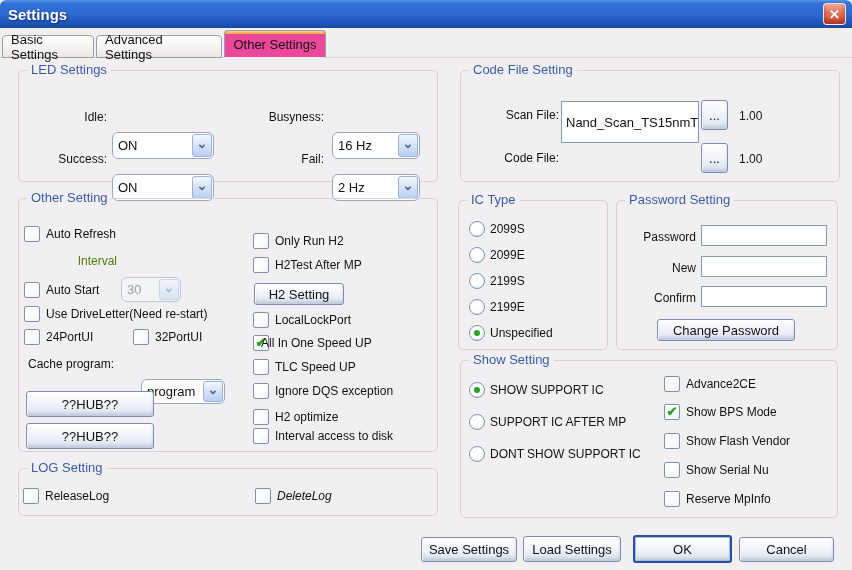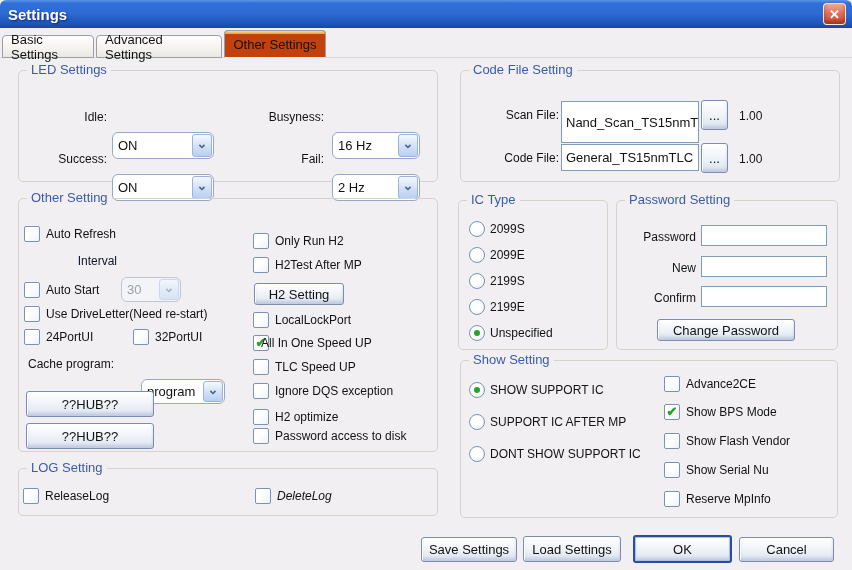--- a/index.html
+++ b/index.html
@@ -13,31 +13,31 @@
   .close-btn{width:21px;height:20px;border-radius:4px;border:1px solid rgba(255,255,255,.8);
     background:linear-gradient(180deg,#f3ab95 0%,#e2715a 45%,#ce4c33 100%);
     box-shadow:inset 0 -3px 4px rgba(110,15,0,.45);display:flex;align-items:center;justify-content:center;
     color:#fff;font-weight:bold;font-size:13px;margin-right:2px;}
   
   .tabstrip{position:absolute;left:0;top:28px;right:0;height:29px;border-bottom:1px solid #dad7d3;}
   .tab{position:absolute;bottom:-1px;height:23px;box-sizing:border-box;
     background:linear-gradient(180deg,#ffffff 0%,#f2f0ec 70%,#ebe8e3 100%);
     border:1px solid #98a0a5;border-radius:4px 4px 0 0;display:flex;align-items:center;justify-content:center;
     font-size:13px;padding:0 8px;}
-  .tab.active{height:28px;background:#c2410c;z-index:3;border-bottom:1px solid #f6f4f5;}
+  .tab.active{height:28px;background:#ec4899;z-index:3;border-bottom:1px solid #f6f4f5;}
   .tab.active::before{content:"";position:absolute;top:0;left:0;right:0;height:3px;
     border-radius:3px 3px 0 0;background:linear-gradient(180deg,#ffd592 0%,#f29f3d 100%);}
   
   .group{position:absolute;border:1px solid #d6d3cb;border-radius:5px;box-sizing:border-box;}
   .gcap{position:absolute;top:-9px;left:8px;background:#f1eff2;padding:0 4px;
     font-size:13px;color:#3a5ca8;white-space:nowrap;}
   
   .lbl{position:absolute;font-size:12px;white-space:nowrap;}
   .lbl.r{text-align:right;}
-  .lbl.dis{color:#0f172a;}
+  .lbl.dis{color:#4d7c0f;}
   .txt{position:absolute;background:#fff;border:1px solid #7f9db9;box-sizing:border-box;
     display:flex;align-items:center;padding:0 4px;font-size:13px;overflow:hidden;white-space:nowrap;}
   .combo{position:absolute;background:#fff;border:1px solid #97a8c6;box-sizing:border-box;
     display:flex;align-items:stretch;border-radius:6px;margin-top:28px;}
   .combo .val{flex:1;display:flex;align-items:center;padding:0 5px;font-size:13px;overflow:hidden;white-space:nowrap;}
   .cbtn{width:18px;margin:1px;border-radius:3px;border:1px solid #9db2d8;
     background:linear-gradient(180deg,#f4f9ff 0%,#d8e4f8 45%,#b9cff2 100%);
     display:flex;align-items:center;justify-content:center;}
   .chev{color:#4f678f;font-size:13px;font-weight:bold;line-height:1;margin-top:-4px;}
   .combo.disabled{background:#f2f4f8;border-color:#bcc6d6;}
@@ -109,23 +109,20 @@
 
   <div class="group" style="left:460px;top:70px;width:380px;height:112px;">
     <span class="gcap">Code File Setting</span>
     <span class="lbl r" style="left:20px;top:37px;width:78px;">Scan File:</span>
     <div class="txt" style="left:100px;top:30px;width:138px;height:42px;">
       <span>Nand_Scan_TS15nmT</span>
     </div>
     <div class="xp-btn" style="left:240px;top:29px;width:27px;height:30px;">...</div>
     <span class="lbl" style="left:278px;top:38px;">1.00</span>
     <span class="lbl r" style="left:20px;top:80px;width:78px;">Code File:</span>
-    <div class="txt" style="left:100px;top:73px;width:138px;height:27px;">
-      <span>General_TS15nmTLC</span>
-    </div>
     <div class="xp-btn" style="left:240px;top:72px;width:27px;height:30px;">...</div>
     <span class="lbl" style="left:278px;top:81px;">1.00</span>
   </div>
 
   <div class="group" style="left:18px;top:198px;width:420px;height:254px;">
     <span class="gcap">Other Setting</span>
 
     <span class="cb" style="left:5px;top:27px;"></span>
     <span class="lbl" style="left:27px;top:28px;">Auto Refresh</span>
 
@@ -178,21 +175,21 @@
     <span class="cb" style="left:234px;top:160px;"></span>
     <span class="lbl" style="left:256px;top:161px;">TLC Speed UP</span>
 
     <span class="cb" style="left:234px;top:184px;"></span>
     <span class="lbl" style="left:256px;top:185px;">Ignore DQS exception</span>
 
     <span class="cb" style="left:234px;top:210px;"></span>
     <span class="lbl" style="left:256px;top:211px;">H2 optimize</span>
 
     <span class="cb" style="left:234px;top:229px;"></span>
-    <span class="lbl" style="left:256px;top:230px;">Password access to disk</span>
+    <span class="lbl" style="left:256px;top:230px;">Interval access to disk</span>
   </div>
 
   <div class="group" style="left:458px;top:200px;width:150px;height:150px;">
     <span class="gcap">IC Type</span>
     <span class="rb" style="left:10px;top:20px;"></span>
     <span class="lbl" style="left:31px;top:21px;">2099S</span>
     <span class="rb" style="left:10px;top:46px;"></span>
     <span class="lbl" style="left:31px;top:47px;">2099E</span>
     <span class="rb" style="left:10px;top:72px;"></span>
     <span class="lbl" style="left:31px;top:73px;">2199S</span>

